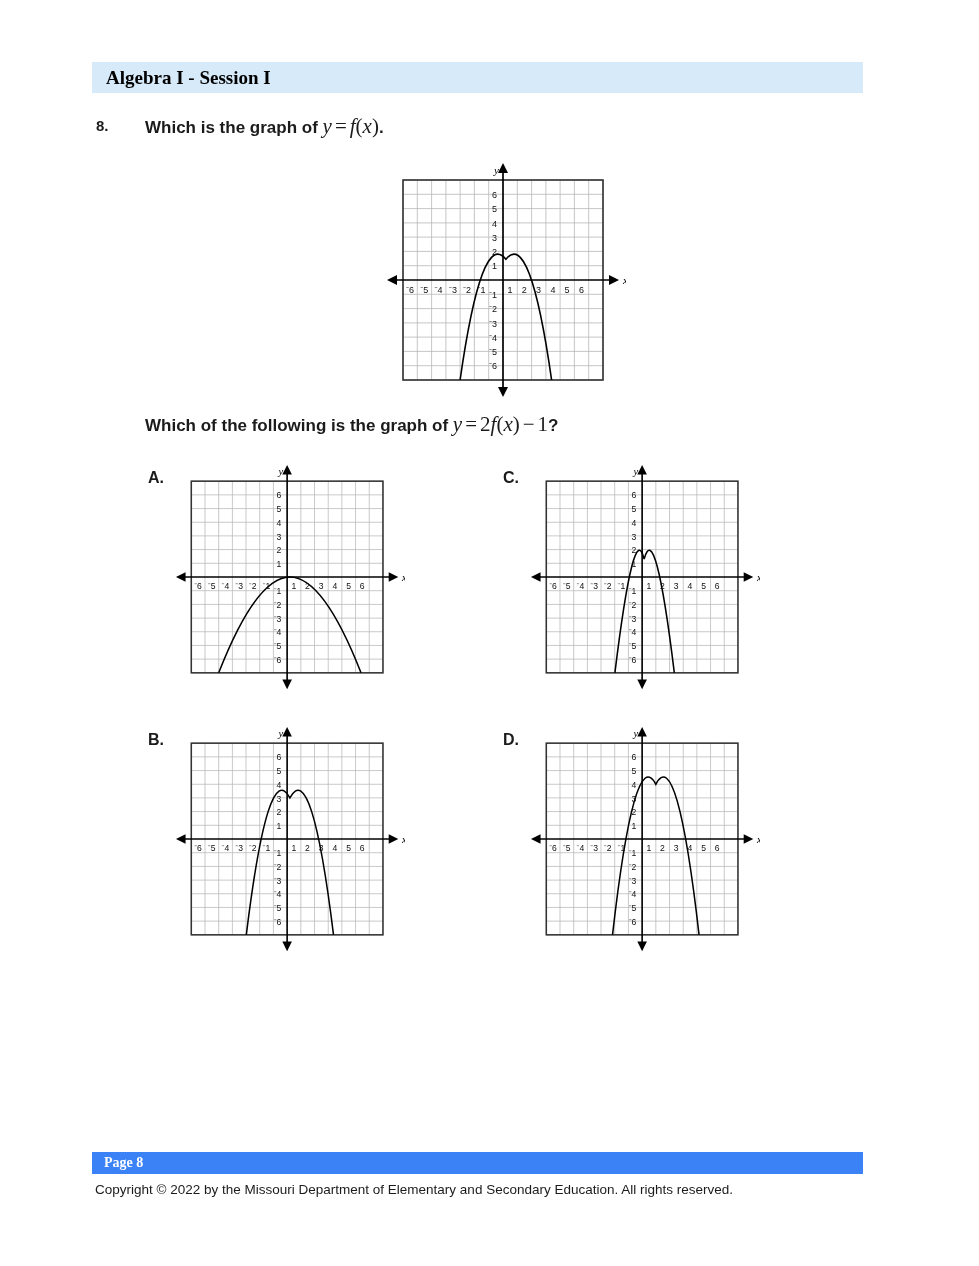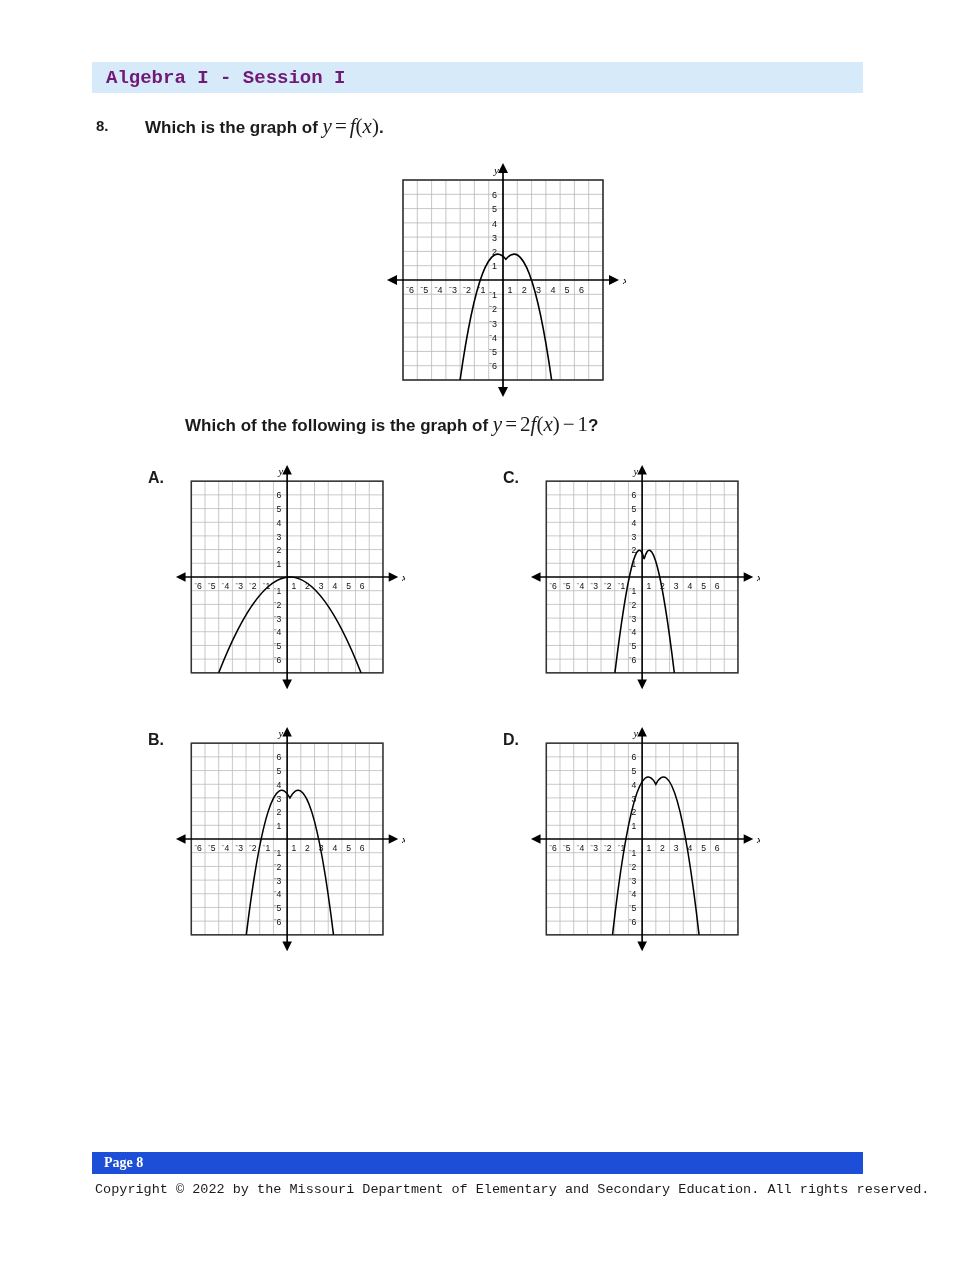--- a/index.html
+++ b/index.html
@@ -22,24 +22,24 @@
     top: 62px;
     width: 771px;
     height: 31px;
     background: #d6eaf9;
   }
   .header-title {
     position: absolute;
     left: 14px;
     top: 50%;
     transform: translateY(-50%);
-    font-family: Liberation Mono, monospace;
+    font-family: Liberation Serif, serif;
     font-size: 19px;
     font-weight: bold;
-    color: #701a75;
+    color: #000000;
     white-space: nowrap;
   }
 
   
   .q-number {
     position: absolute;
     left: 96px;
     top: 117px;
     font-size: 15px;
     font-weight: bold;
@@ -55,21 +55,20 @@
     white-space: nowrap;
   }
   .q-prompt {
     position: absolute;
     left: 145px;
     top: 412px;
     font-size: 17px;
     font-weight: bold;
     color: #1b1b1b;
     white-space: nowrap;
-    margin-left: 40px;
   }
 
   
   .mi {
     font-family: "Liberation Serif", serif;
     font-style: italic;
     font-weight: normal;
     font-size: 21px;
   }
   .mn {
@@ -95,38 +94,38 @@
     color: #1b1b1b;
   }
 
   
   .footer-band {
     position: absolute;
     left: 92px;
     top: 1152px;
     width: 771px;
     height: 22px;
-    background: #1d4ed8;
+    background: #3b82f6;
   }
   .footer-page {
     position: absolute;
     left: 12px;
     top: 50%;
     transform: translateY(-50%);
     font-family: "Liberation Serif", serif;
     font-size: 14px;
     font-weight: bold;
     color: #ffffff;
     white-space: nowrap;
   }
   .copyright {
     position: absolute;
     left: 95px;
     top: 1182px;
-    font-family: Liberation Mono, monospace;
+    font-family: Liberation Sans, sans-serif;
     font-size: 13.5px;
     color: #1b1b1b;
     white-space: nowrap;
   }
 </style>
 </head>
 <body>
 
 <div class="header-band">
   <div class="header-title">Algebra I - Session I</div>

